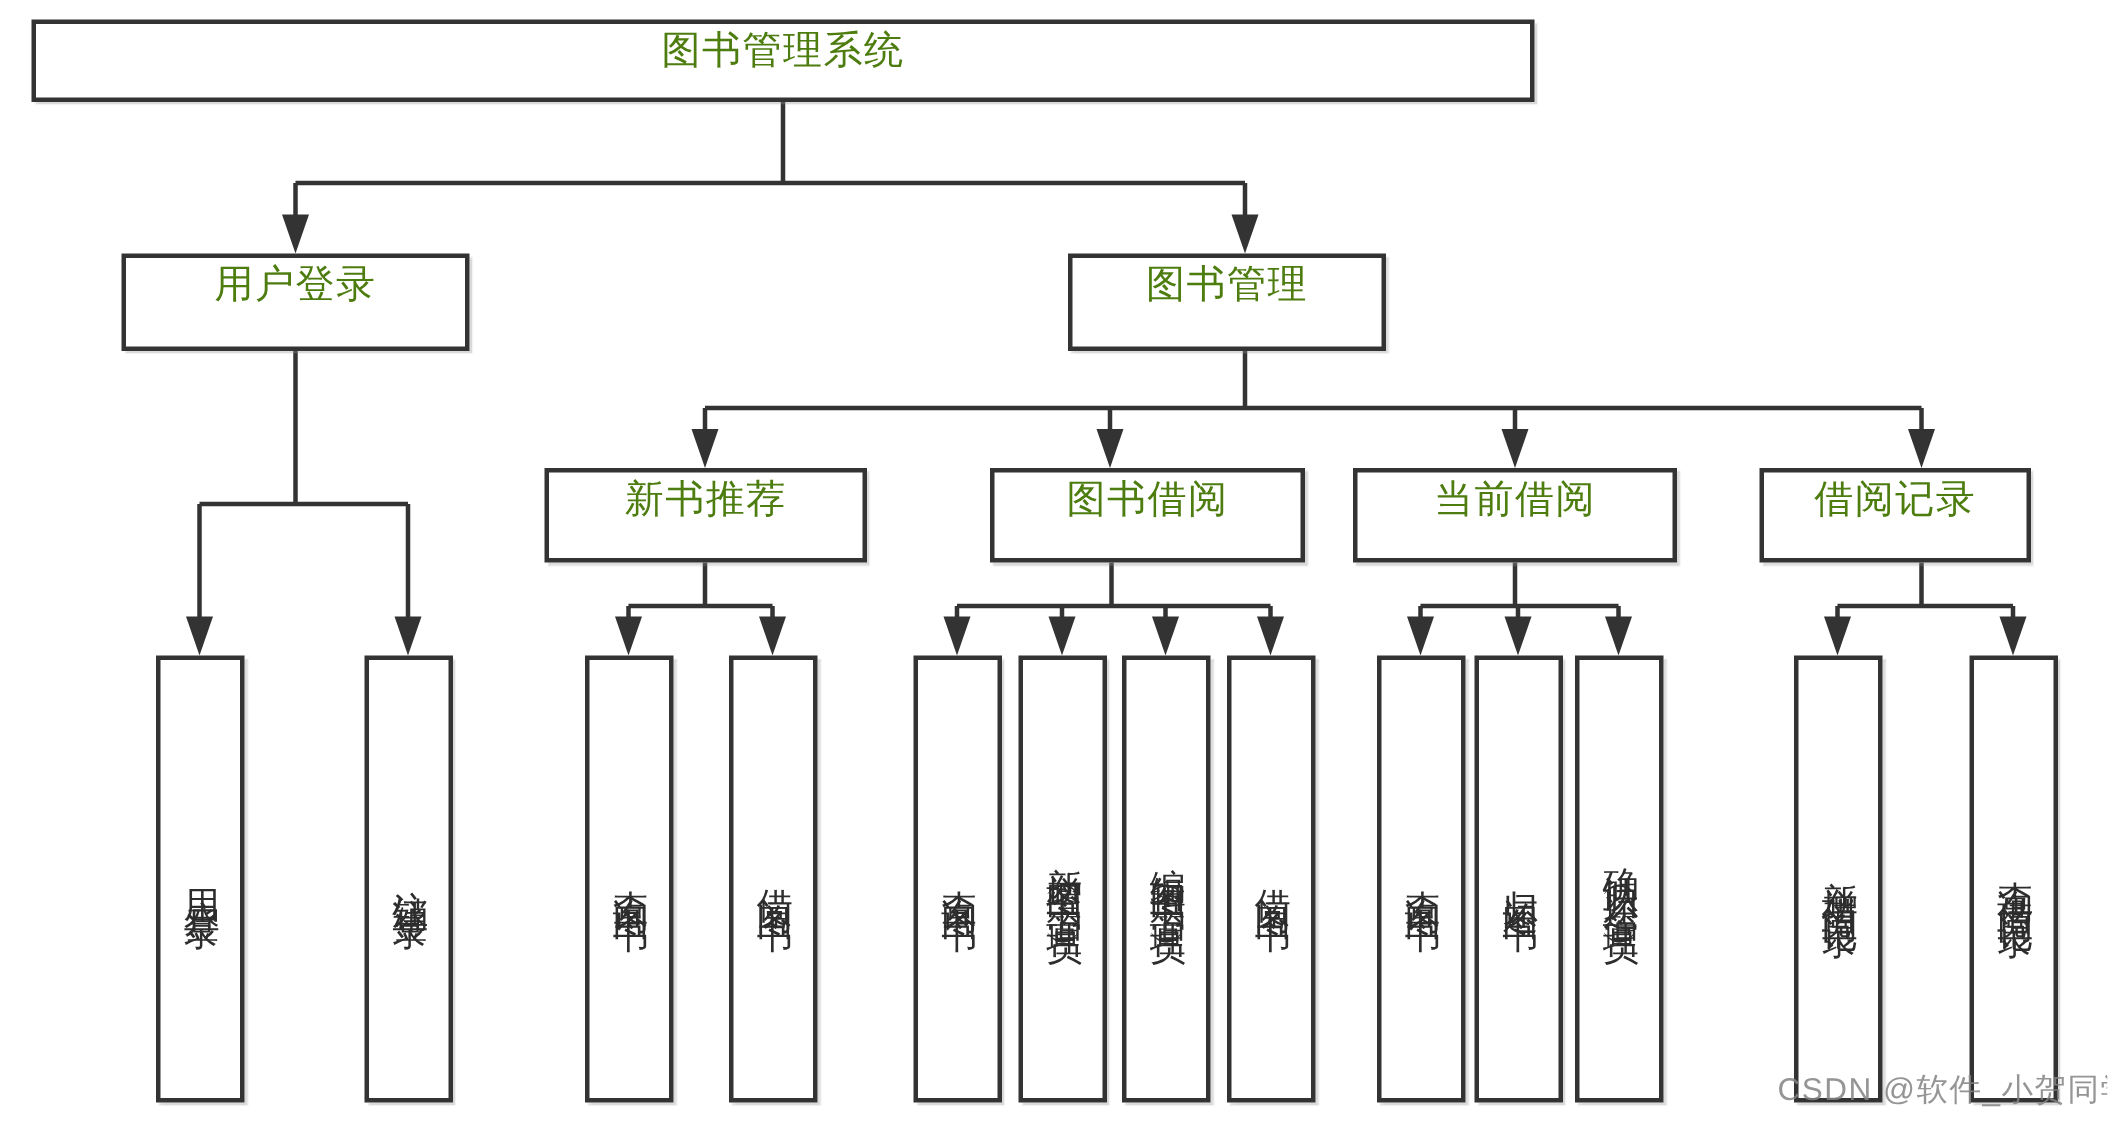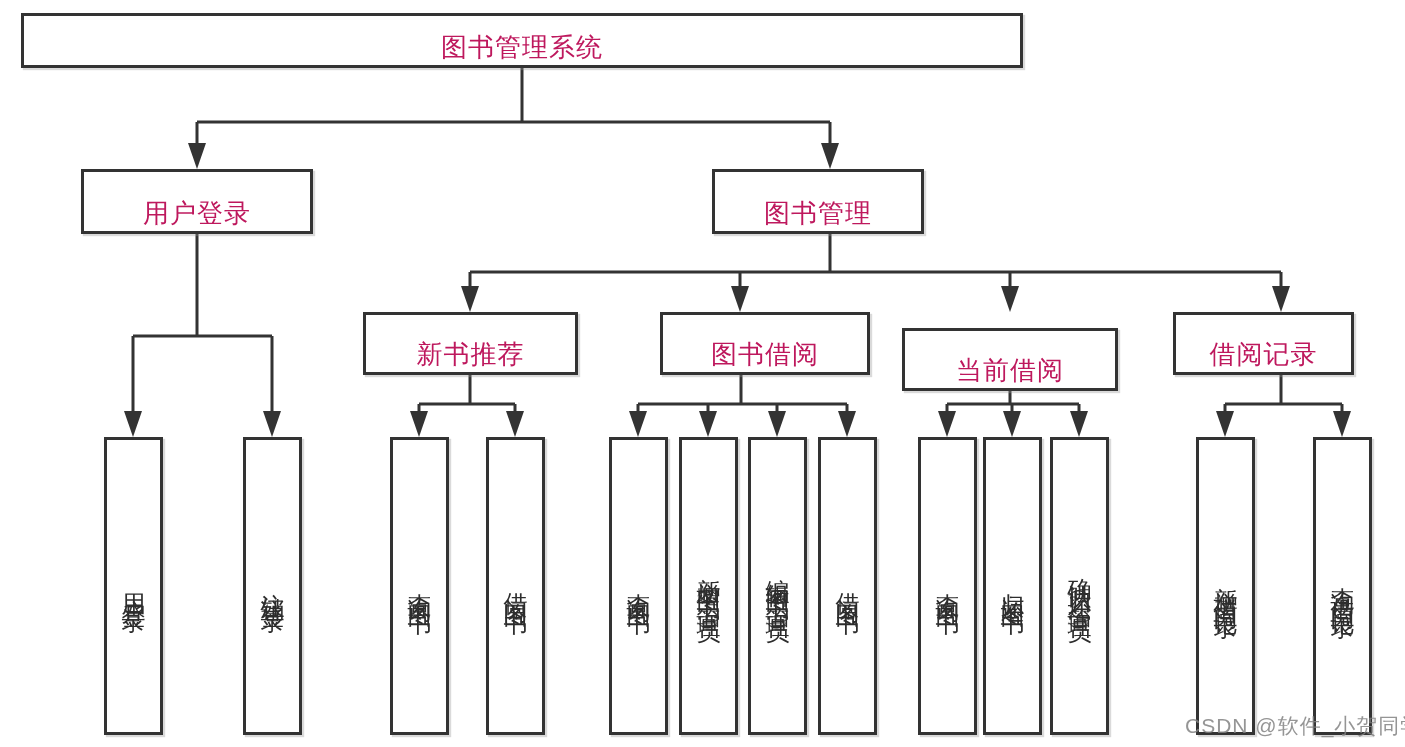--- a/index.html
+++ b/index.html
@@ -17,25 +17,25 @@
     width: 1405px; height: 747px;
     pointer-events: none;
   }
   .hbox {
     position: absolute;
     box-sizing: border-box;
     border: 3px solid #333333;
     background: #ffffff;
     box-shadow: 2px 2px 1px rgba(150,150,150,0.35);
     display: flex;
-    align-items: flex-end;
+    align-items: flex-start;
     justify-content: center;
     font-size: 26px;
     letter-spacing: 1px;
-    color: #be185d;
+    color: #4d7c0f;
     white-space: nowrap;
   }
   .vbox {
     position: absolute;
     box-sizing: border-box;
     top: 437px;
     width: 59px;
     height: 298px;
     border: 3px solid #333333;
     background: #ffffff;
@@ -114,21 +114,21 @@
   <div class="hbox" style="left:712px; top:169px; width:212px; height:65px;">
     <span>图书管理</span>
   </div>
 
   <div class="hbox" style="left:363px; top:312px; width:215px; height:63px;">
     <span>新书推荐</span>
   </div>
   <div class="hbox" style="left:660px; top:312px; width:210px; height:63px;">
     <span>图书借阅</span>
   </div>
-  <div class="hbox" style="left:902px; top:328px; width:216px; height:63px;">
+  <div class="hbox" style="left:902px; top:312px; width:216px; height:63px;">
     <span>当前借阅</span>
   </div>
   <div class="hbox" style="left:1173px; top:312px; width:181px; height:63px;">
     <span>借阅记录</span>
   </div>
 
   <div class="vbox" style="left:104px;">
     <span class="vtext">用户登录</span>
   </div>
   <div class="vbox" style="left:243px;">

